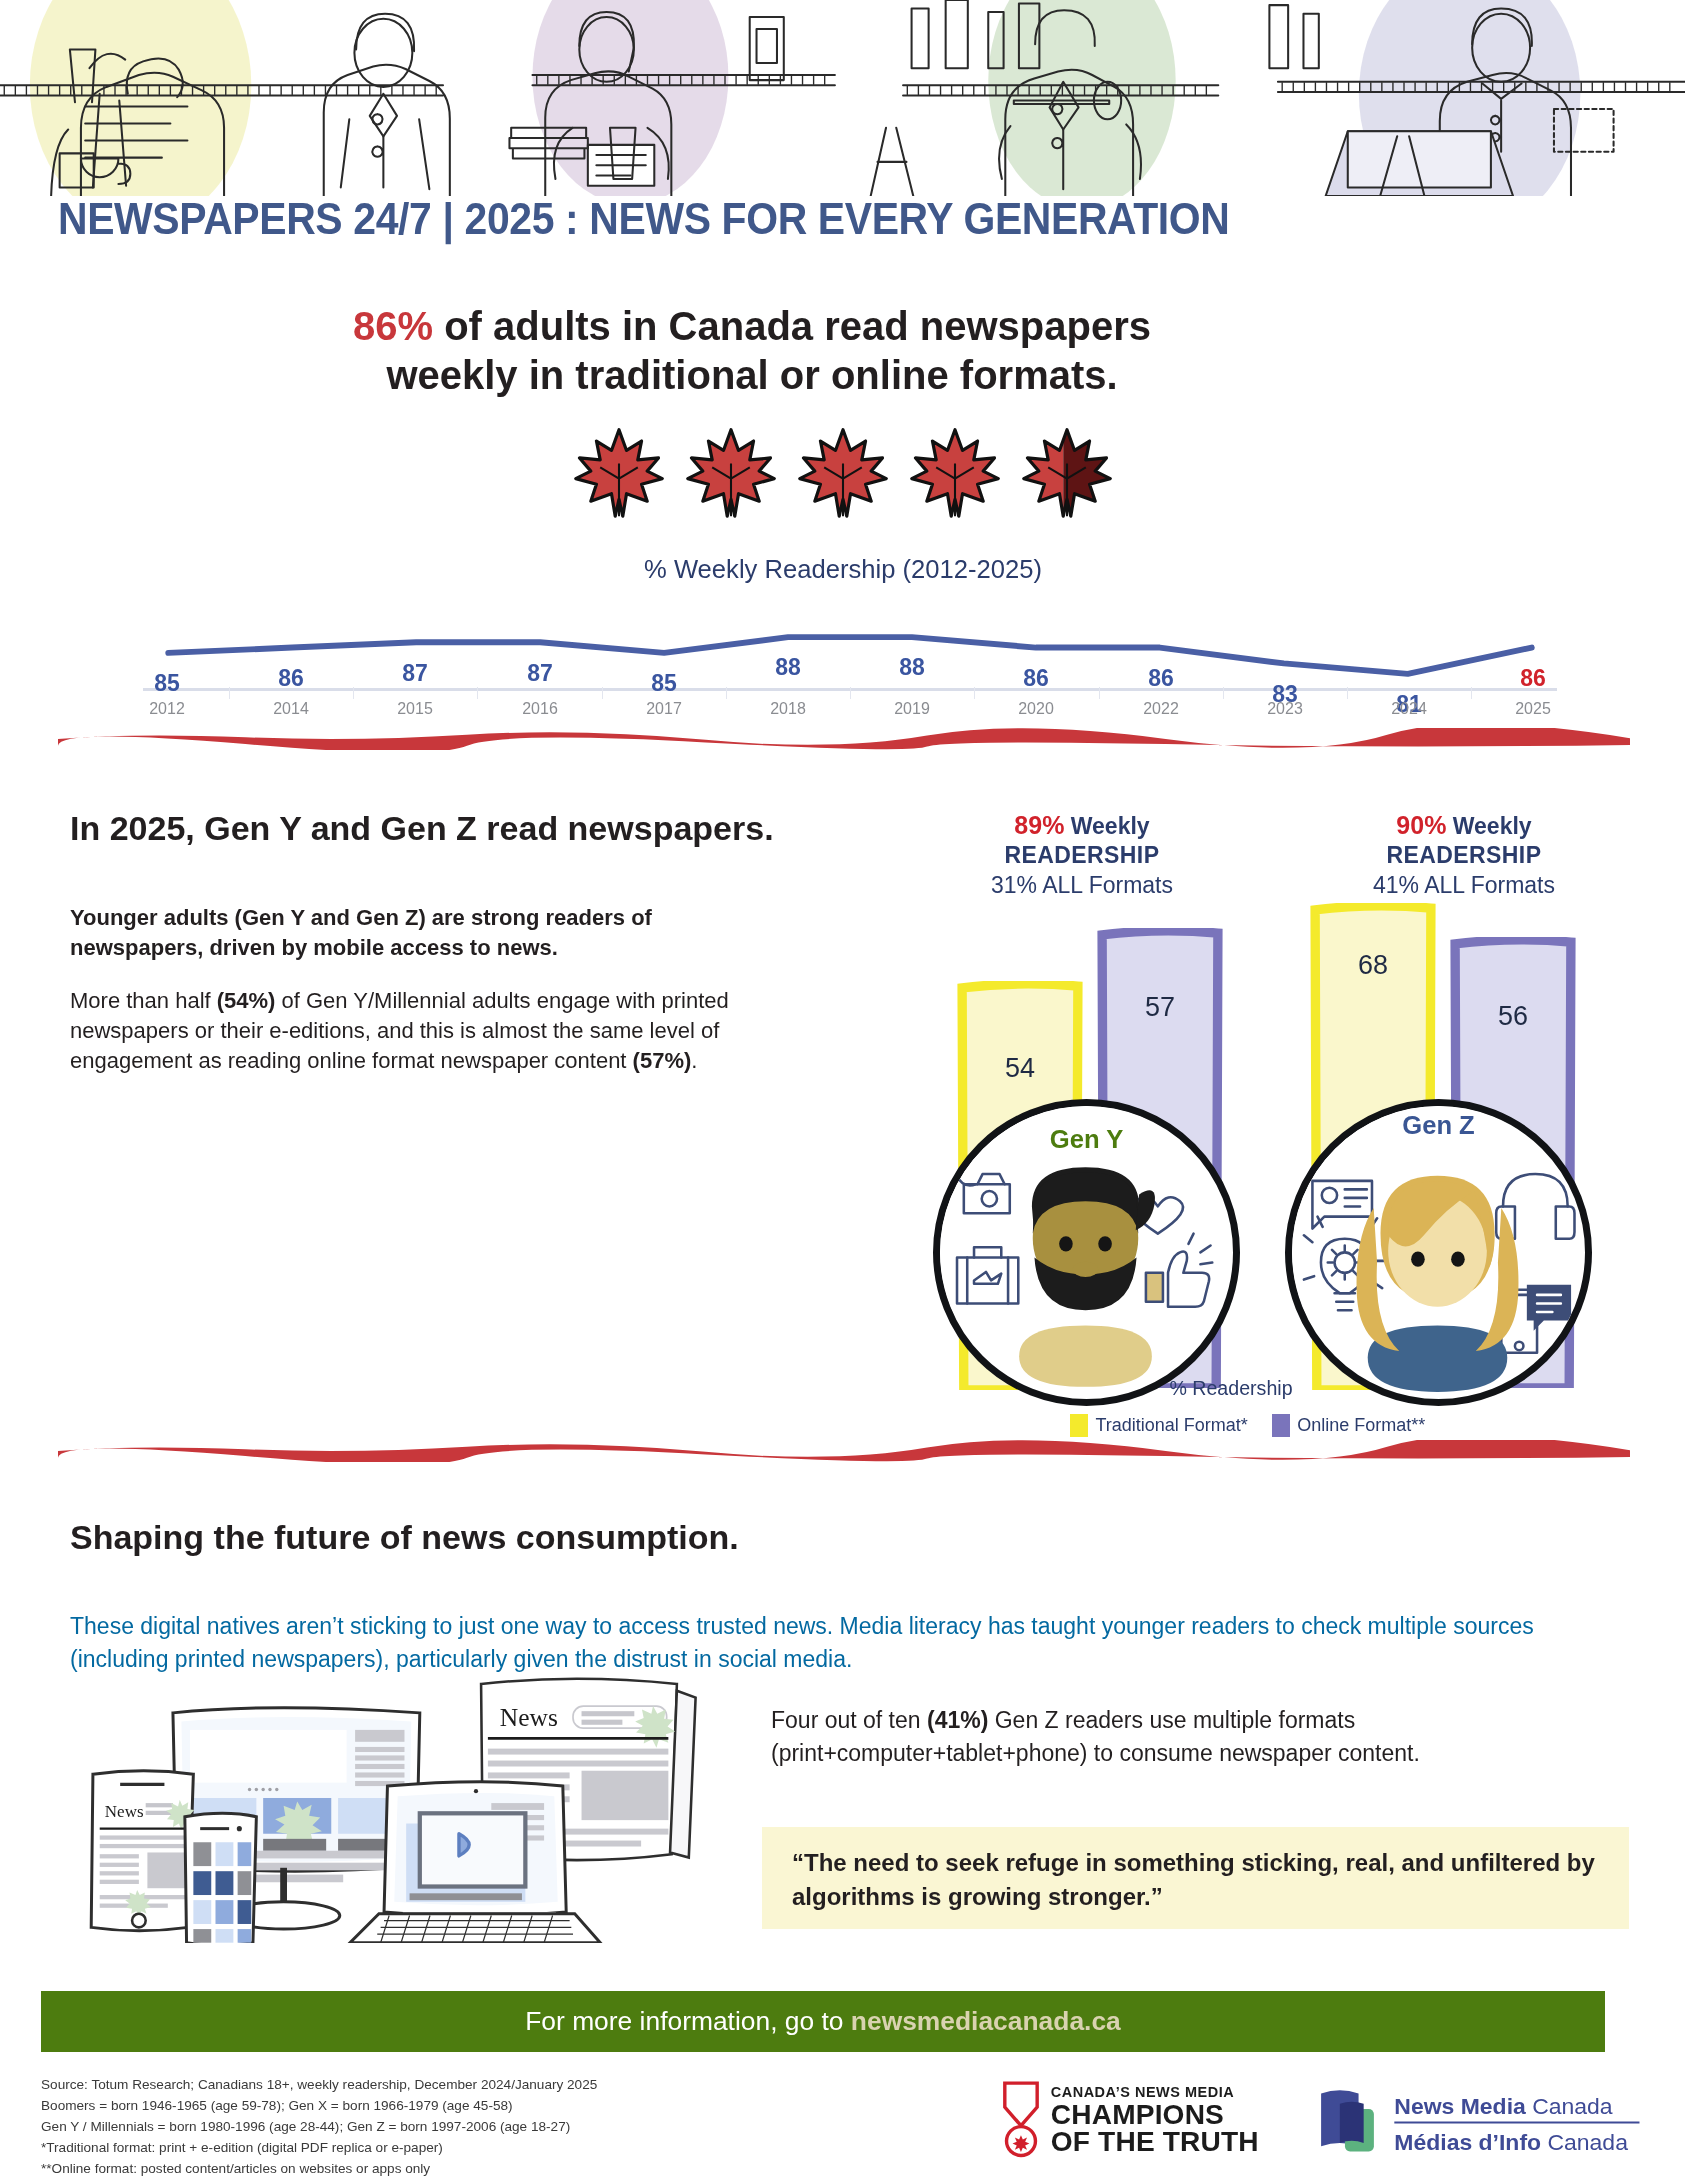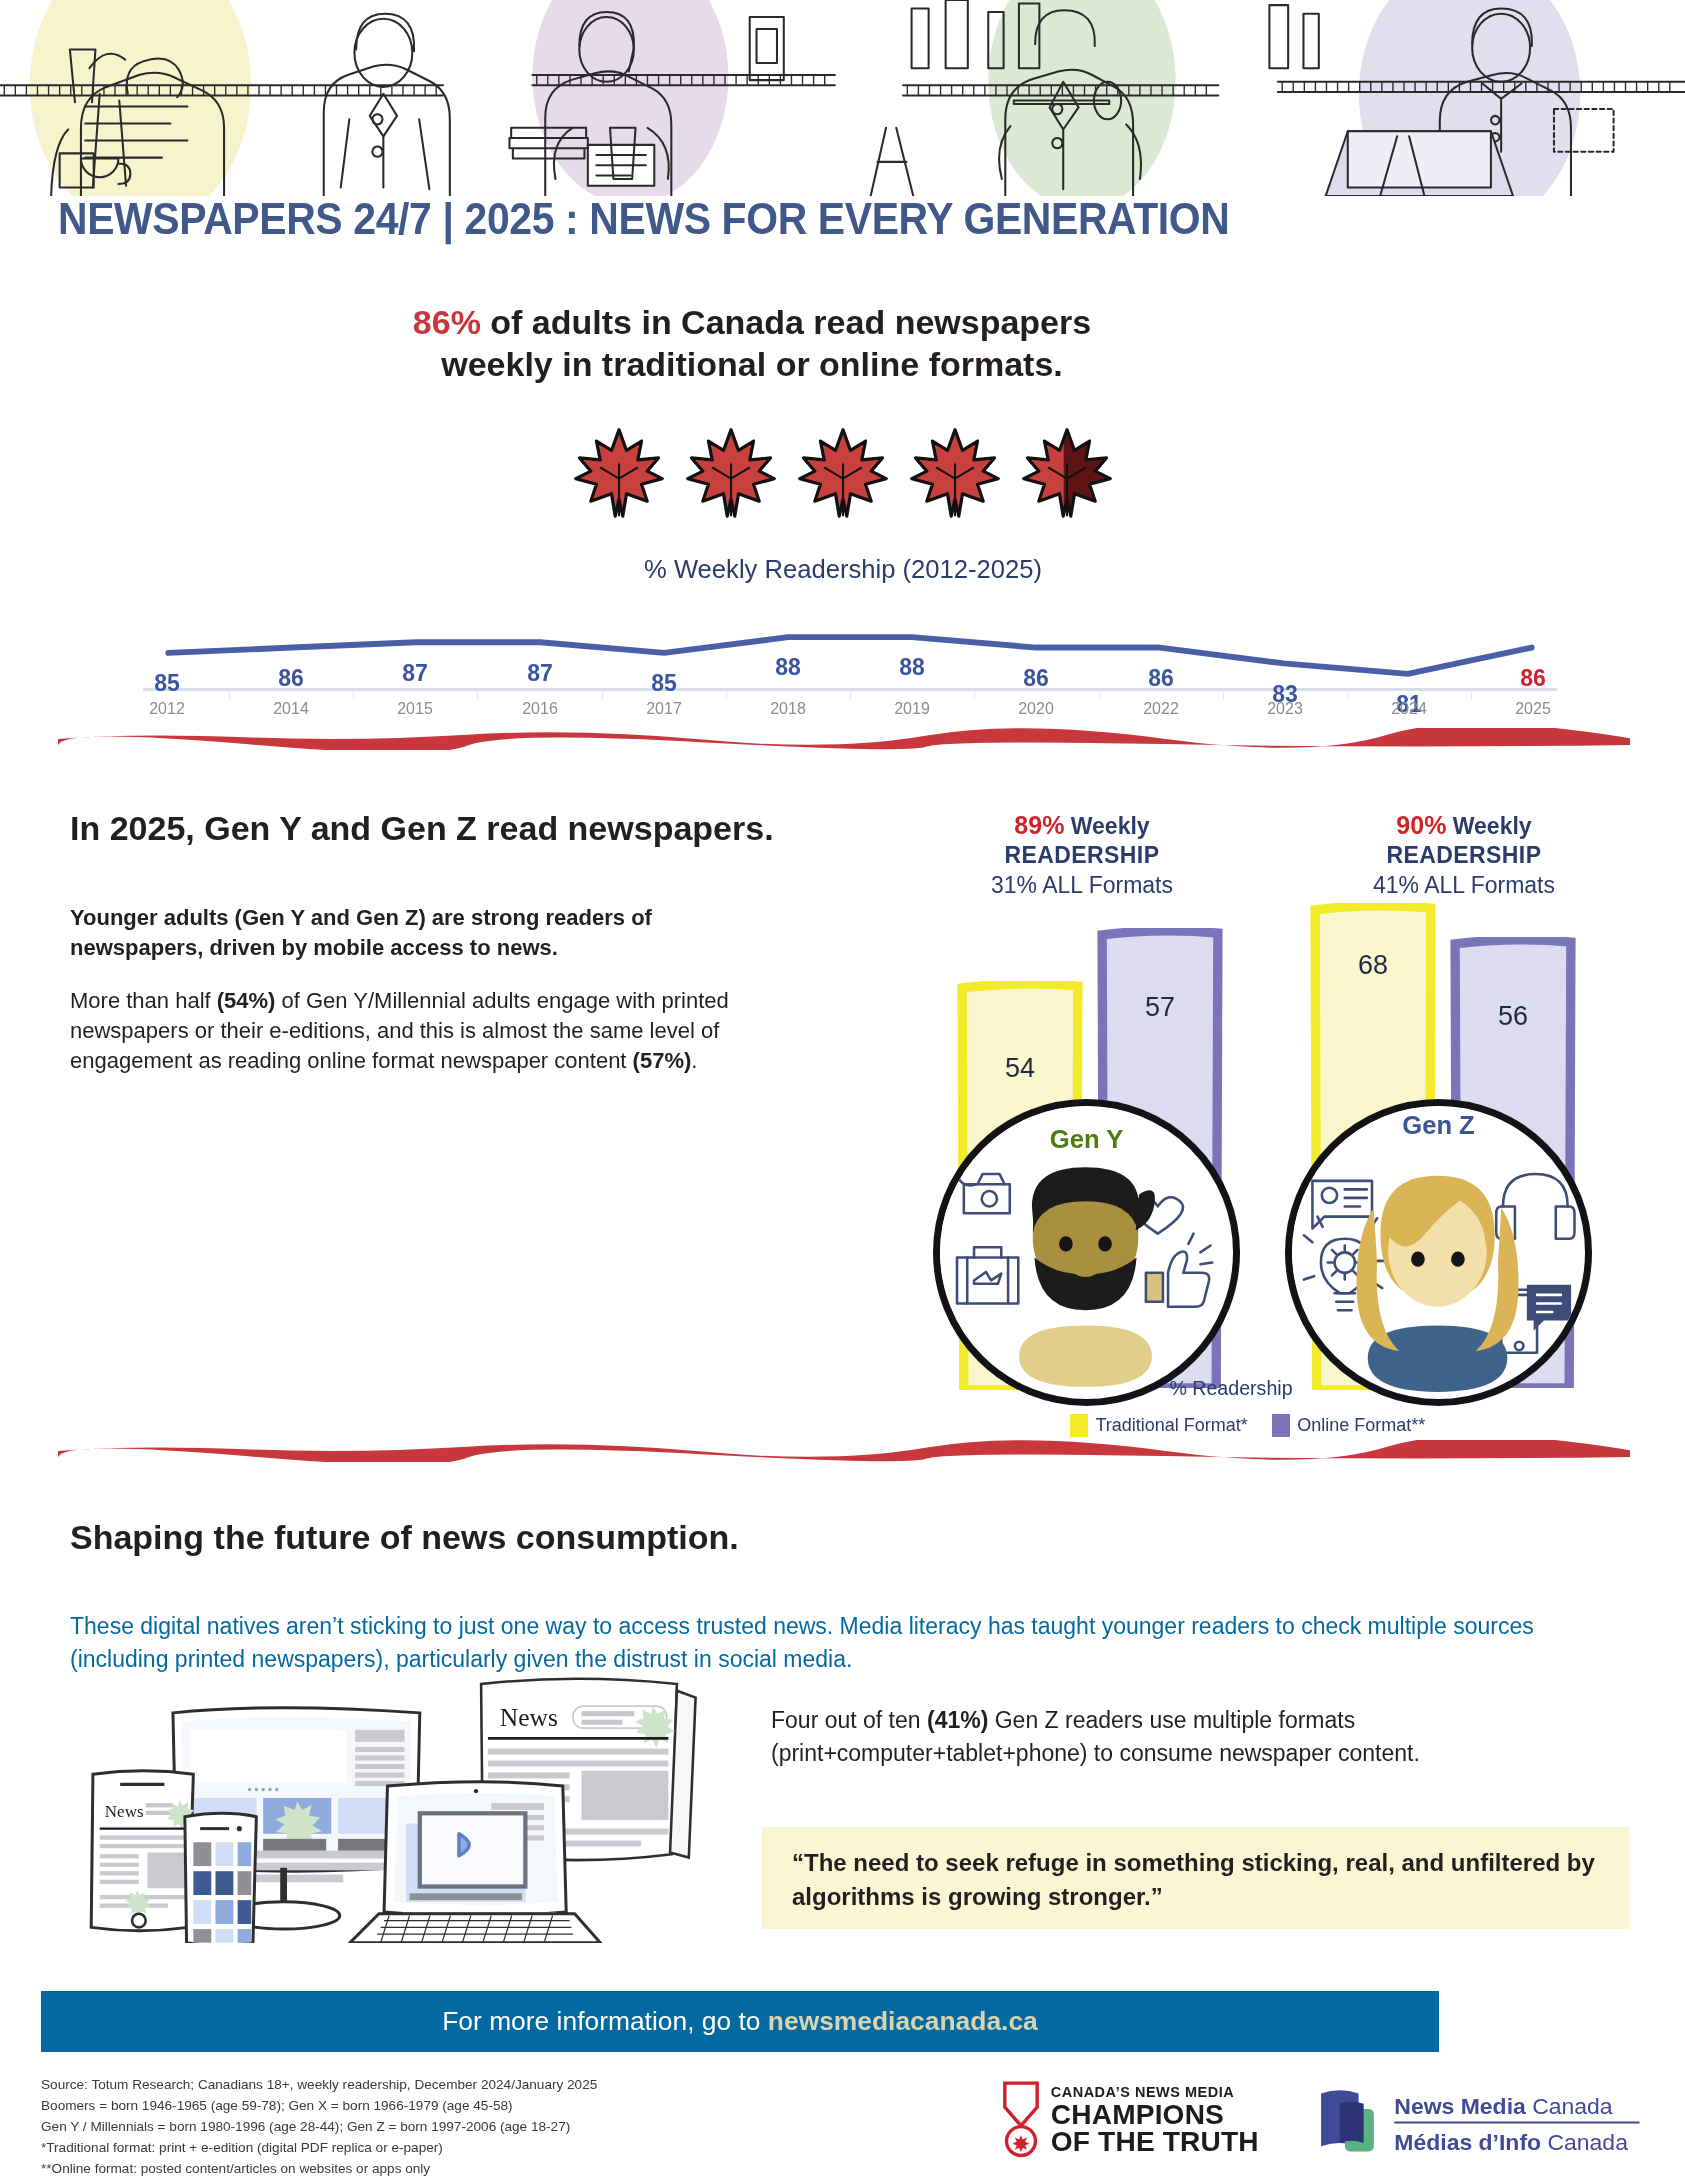--- a/index.html
+++ b/index.html
@@ -27,21 +27,21 @@
     font-size:44px; font-weight:bold; letter-spacing:-0.4px;
     color:#40588a; white-space:nowrap;
     font-family:"Liberation Sans Narrow","Liberation Sans",sans-serif;
     transform:scaleX(0.93); transform-origin:left center;
   }
 
   
   #headline{
     position:absolute; left:0; top:302px; width:1504px;
     text-align:center; line-height:1.23;
-    font-size:34px; font-weight:bold; color:#231f20;
+    font-size:40px; font-weight:bold; color:#231f20;
   }
   #headline .pct{ color:#c8373b; }
 
   
   #leaves{
     position:absolute; left:0; top:426px; width:1686px; height:111px;
     display:flex; justify-content:center; align-items:flex-start; gap:10.2px;
   }
 
   
@@ -148,22 +148,22 @@
     background:#faf6d3;
   }
   #quote-text{
     position:absolute; left:30px; top:19px; width:805px;
     font-size:24px; line-height:1.42; font-weight:bold; color:#231f20;
     font-family:"Liberation Sans Narrow","Liberation Sans",sans-serif;
   }
 
   
   #bluebar{
-    position:absolute; left:41px; top:1991px; width:1398px; height:61px;
-    background:#0369a1; display:flex; align-items:center; justify-content:center;
+    position:absolute; left:41px; top:1991px; width:1564px; height:61px;
+    background:#4d7c0f; display:flex; align-items:center; justify-content:center;
   }
   #bluebar-text{
     font-size:26.4px; color:#ffffff;
   }
   #bluebar-text b{ color:#d9d3b0; }
 
   
   #footnotes{
     position:absolute; left:41px; top:2074px; width:767px;
     font-size:13.6px; line-height:1.55; color:#3a3a3a;

